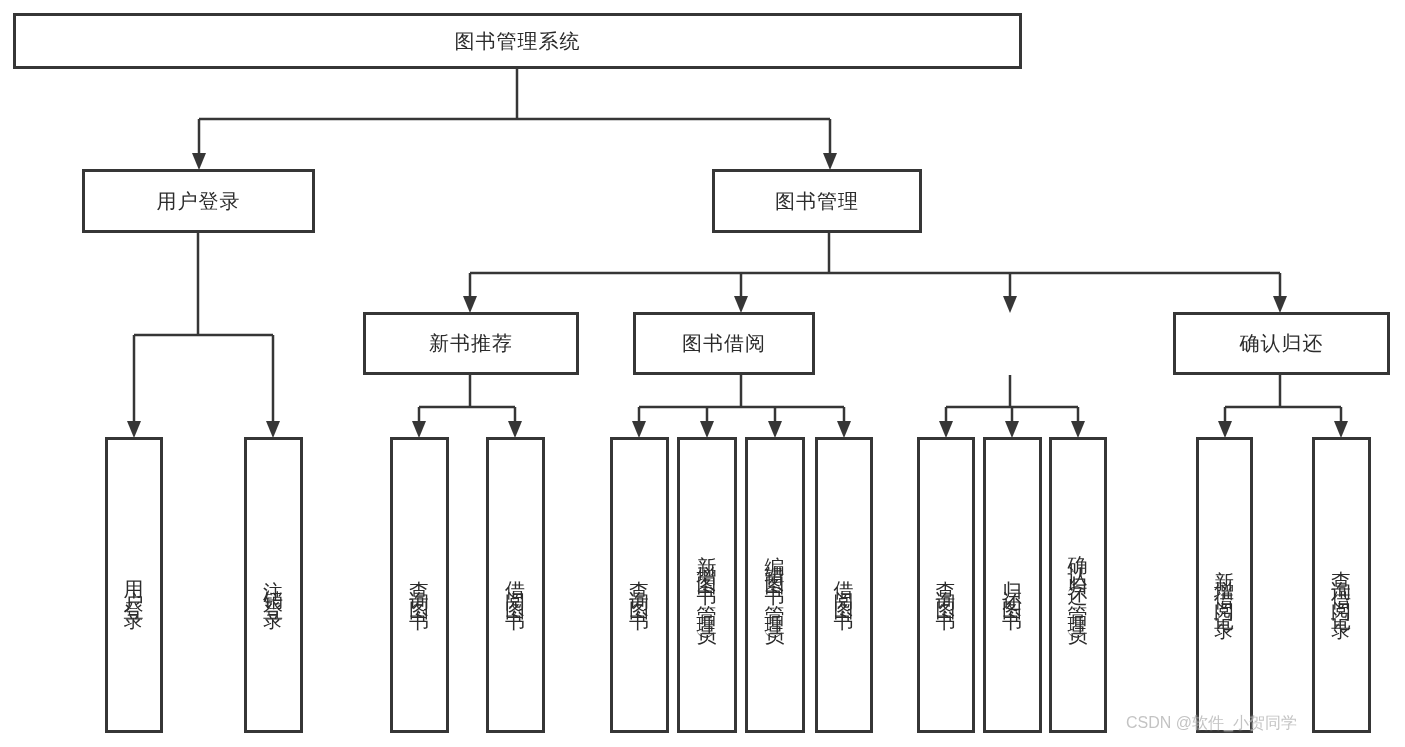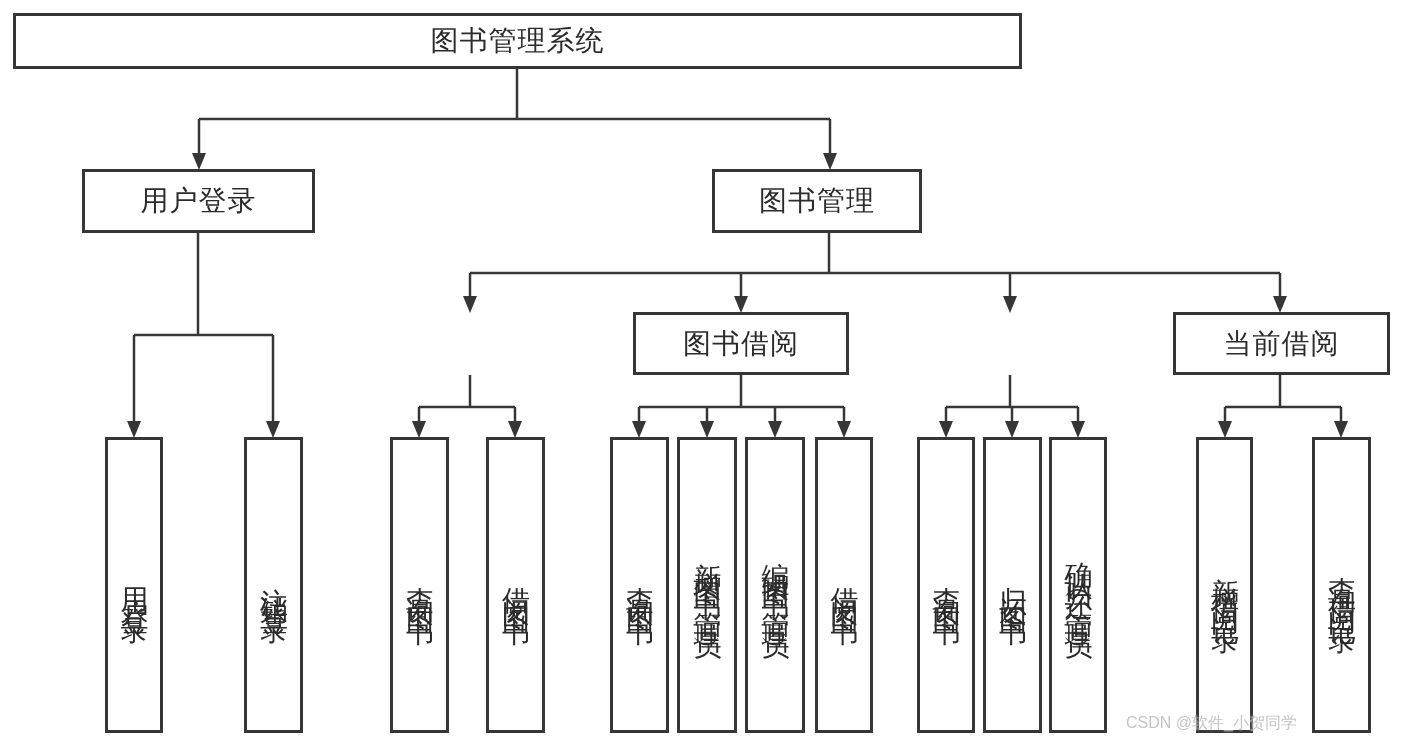--- a/index.html
+++ b/index.html
@@ -19,21 +19,21 @@
   svg.connectors{position:absolute;left:0;top:0;z-index:1;}
   svg.connectors line{stroke:var(--line);stroke-width:2.5;}
   svg.connectors polygon{fill:var(--line);stroke:none;}
   .node{
     position:absolute;z-index:2;
     box-sizing:border-box;
     background:var(--box-fill);
     border:3px solid var(--line);
     display:flex;align-items:center;justify-content:center;
     color:var(--text);
-    font-size:28px;
+    font-size:20px;
   }
   .node.h .lbl{letter-spacing:1px;white-space:nowrap;}
   .node.v .lbl{
     writing-mode:vertical-rl;
     text-orientation:mixed;
     letter-spacing:10px;
     line-height:1;
     white-space:nowrap;
   }
   .watermark{
@@ -117,25 +117,28 @@
     <span class="lbl">图书管理系统</span>
   </div>
 
   <div class="node h" style="left:82px;top:169px;width:233px;height:64px">
     <span class="lbl">用户登录</span>
   </div>
   <div class="node h" style="left:712px;top:169px;width:210px;height:64px">
     <span class="lbl">图书管理</span>
   </div>
 
-  <div class="node h" style="left:633px;top:312px;width:216px;height:63px">
+  <div class="node h" style="left:363px;top:312px;width:216px;height:63px">
+    <span class="lbl">新书推荐</span>
+  </div>
+  <div class="node h" style="left:633px;top:312px;width:182px;height:63px">
     <span class="lbl">图书借阅</span>
   </div>
   <div class="node h" style="left:1173px;top:312px;width:217px;height:63px">
-    <span class="lbl">当前借阅</span>
+    <span class="lbl">确认归还</span>
   </div>
 
   <div class="node v" style="left:105px;top:437px;width:58px;height:296px">
     <span class="lbl">用户登录</span>
   </div>
   <div class="node v" style="left:244px;top:437px;width:59px;height:296px">
     <span class="lbl">注销登录</span>
   </div>
 
   <div class="node v" style="left:390px;top:437px;width:59px;height:296px">

